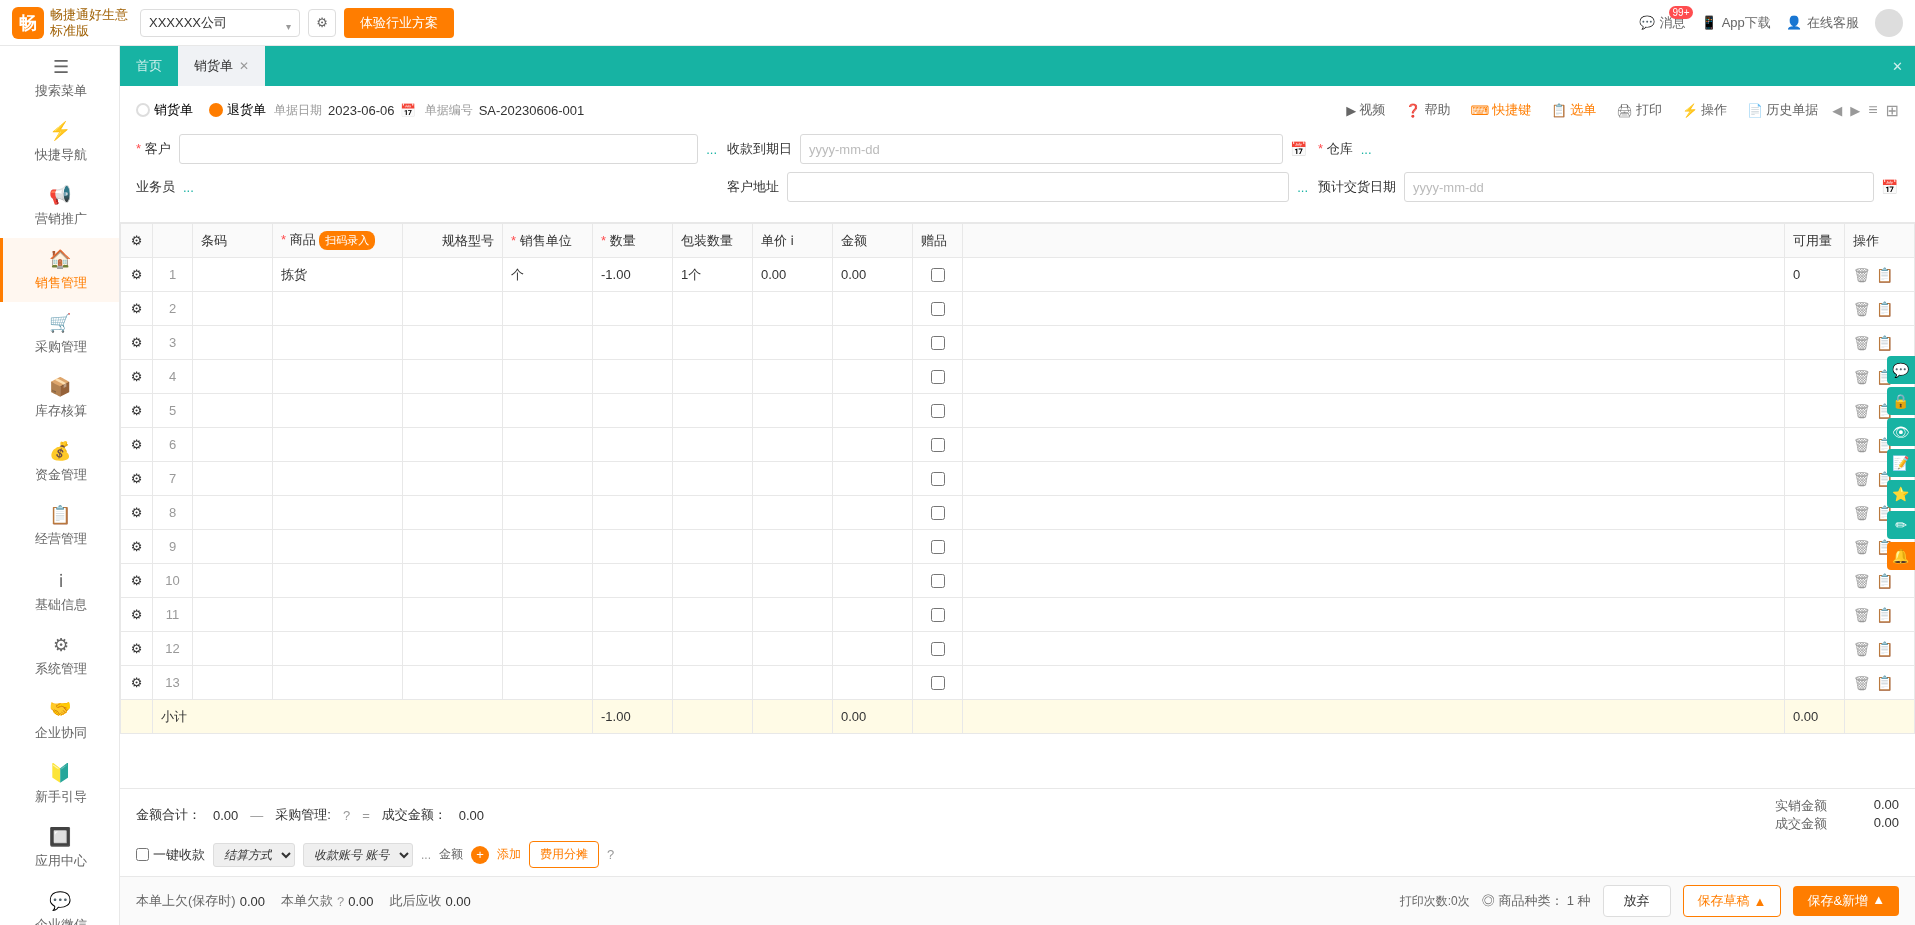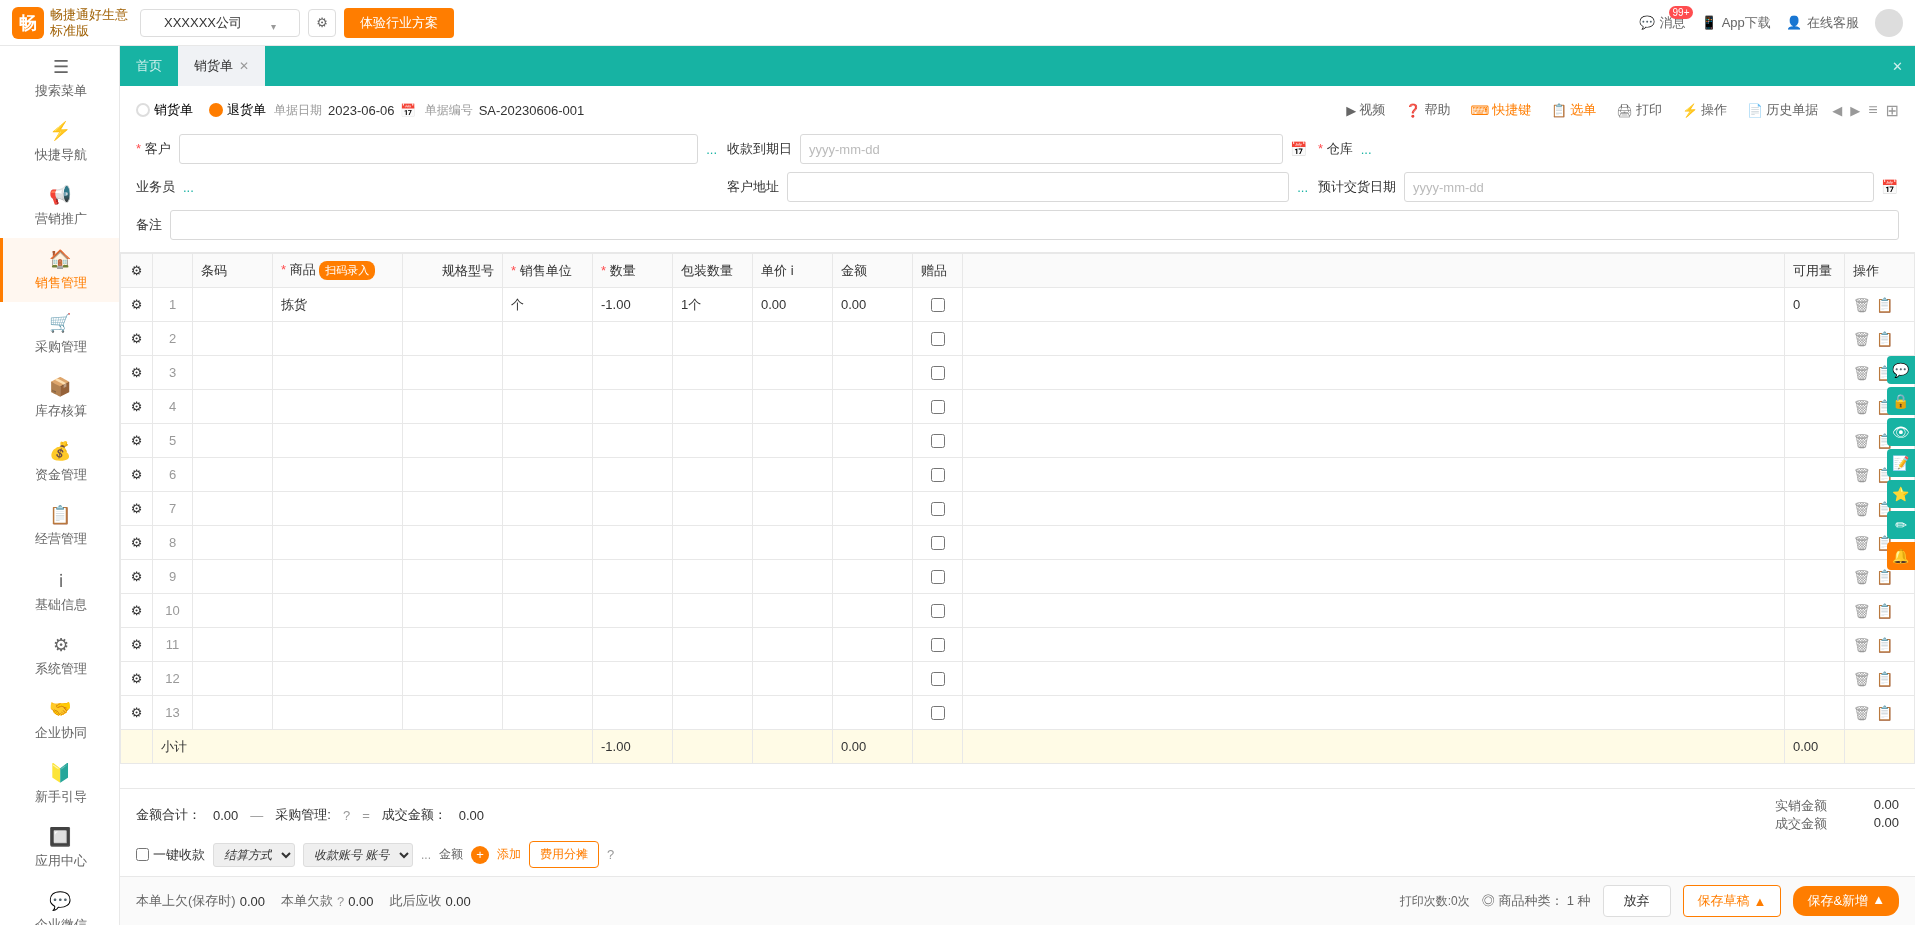--- a/index.html
+++ b/index.html
@@ -3,21 +3,21 @@
   <meta charset="utf-8">
   <style>
     * { box-sizing: border-box; margin: 0; padding: 0; font-family: 'Microsoft YaHei', Arial, sans-serif; font-size: 13px; }
     body { background: #f0f2f5; display: flex; flex-direction: column; height: 100vh; overflow: hidden; }
 
     
     .top-bar { background: #fff; height: 46px; display: flex; align-items: center; padding: 0 12px; border-bottom: 1px solid #e8e8e8; gap: 8px; flex-shrink: 0; }
     .brand-logo { display: flex; align-items: center; gap: 6px; width: 120px; }
     .brand-icon { width: 32px; height: 32px; background: #ff7d00; border-radius: 6px; display: flex; align-items: center; justify-content: center; color: white; font-size: 18px; font-weight: bold; }
     .brand-text { color: #a16207; font-size: 12px; line-height: 1.2; }
-    .company-selector { display: flex; align-items: flex-end; gap: 4px; border: 1px solid #ddd; border-radius: 4px; padding: 4px 23px; min-width: 160px; cursor: pointer; }
+    .company-selector { display: flex; align-items: flex-end; gap: 4px; border: 1px solid #ddd; border-radius: 4px; padding: 4px 8px; min-width: 160px; cursor: pointer; }
     .company-name { flex: 1; color: #333; }
     .chevron-icon { color: #999; font-size: 10px; }
     .gear-btn { width: 28px; height: 28px; border: 1px solid #ddd; border-radius: 4px; display: flex; align-items: center; justify-content: center; cursor: pointer; color: #666; }
     .trial-btn { background: #ff7d00; color: white; border: none; border-radius: 4px; padding: 6px 16px; cursor: pointer; font-size: 13px; }
     .top-right { margin-left: auto; display: flex; align-items: center; gap: 16px; }
     .top-right-item { display: flex; align-items: center; gap: 4px; color: #666; cursor: pointer; font-size: 12px; position: relative; }
     .badge { background: #ff4d4f; color: white; border-radius: 10px; font-size: 10px; padding: 1px 4px; position: absolute; top: -8px; right: -8px; }
     .avatar { width: 28px; height: 28px; border-radius: 50%; background: #ddd; }
 
     
@@ -84,21 +84,21 @@
     .help-icon { color: #999; cursor: pointer; }
 
     
     .footer-bar { background: #fafafa; border-top: 1px solid #e8e8e8; padding: 8px 16px; display: flex; align-items: center; gap: 16px; flex-shrink: 0; }
     .footer-item { color: #666; font-size: 12px; display: flex; align-items: center; gap: 4px; }
     .footer-item .val { color: #333; font-weight: 500; }
     .footer-right { margin-left: auto; display: flex; align-items: center; gap: 12px; }
     .product-type { color: #666; font-size: 12px; }
     .discard-btn { border: 1px solid #ddd; border-radius: 4px; padding: 6px 20px; background: #fff; cursor: pointer; color: #333; }
     .draft-btn { border: 1px solid #ff7d00; border-radius: 4px; padding: 6px 14px; background: #fff; cursor: pointer; color: #ff7d00; display: flex; align-items: center; gap: 4px; }
-    .save-new-btn { background: #ff7d00; color: white; border: none; border-radius: 13px; padding: 6px 14px; cursor: pointer; display: flex; align-items: flex-start; gap: 4px; }
+    .save-new-btn { background: #ff7d00; color: white; border: none; border-radius: 4px; padding: 6px 14px; cursor: pointer; display: flex; align-items: flex-start; gap: 4px; }
     .amounts-summary { text-align: right; margin-left: auto; font-size: 12px; }
     .amounts-summary .row { display: flex; gap: 12px; justify-content: flex-end; }
     .amounts-summary .lbl { color: #666; }
     .amounts-summary .val { color: #333; min-width: 60px; text-align: right; }
     .page-content { display: flex; flex-direction: column; flex: 1; overflow: hidden; position: relative; }
     .th-required { color: #ff4d4f; }
   </style>
 </head>
 <body>
 
@@ -301,24 +301,20 @@
           </div>
           <div class="form-field">
             <span class="field-label">预计交货日期</span>
             <div style="flex:1; border:1px solid #d9d9d9; border-radius:3px; height:30px; background:#fff; display:flex; align-items:center; padding:0 8px; color:#bbb;">
               <span>yyyy-mm-dd</span>
             </div>
             <span class="field-icon">📅</span>
           </div>
         </div>
 
-        <div class="form-field">
-          <span class="field-label">备注</span>
-          <div style="flex:1; border:1px solid #d9d9d9; border-radius:3px; height:30px; background:#fff; display:flex; align-items:center; padding:0 8px;"></div>
-        </div>
       </div>
 
       <div class="table-area">
         <table class="data-table">
           <thead>
             <tr>
               <th style="width:32px;text-align:center;">⚙</th>
               <th style="width:40px;text-align:center;"></th>
               <th style="width:80px;">条码</th>
               <th style="width:130px;"><span class="th-required">*</span> 商品

